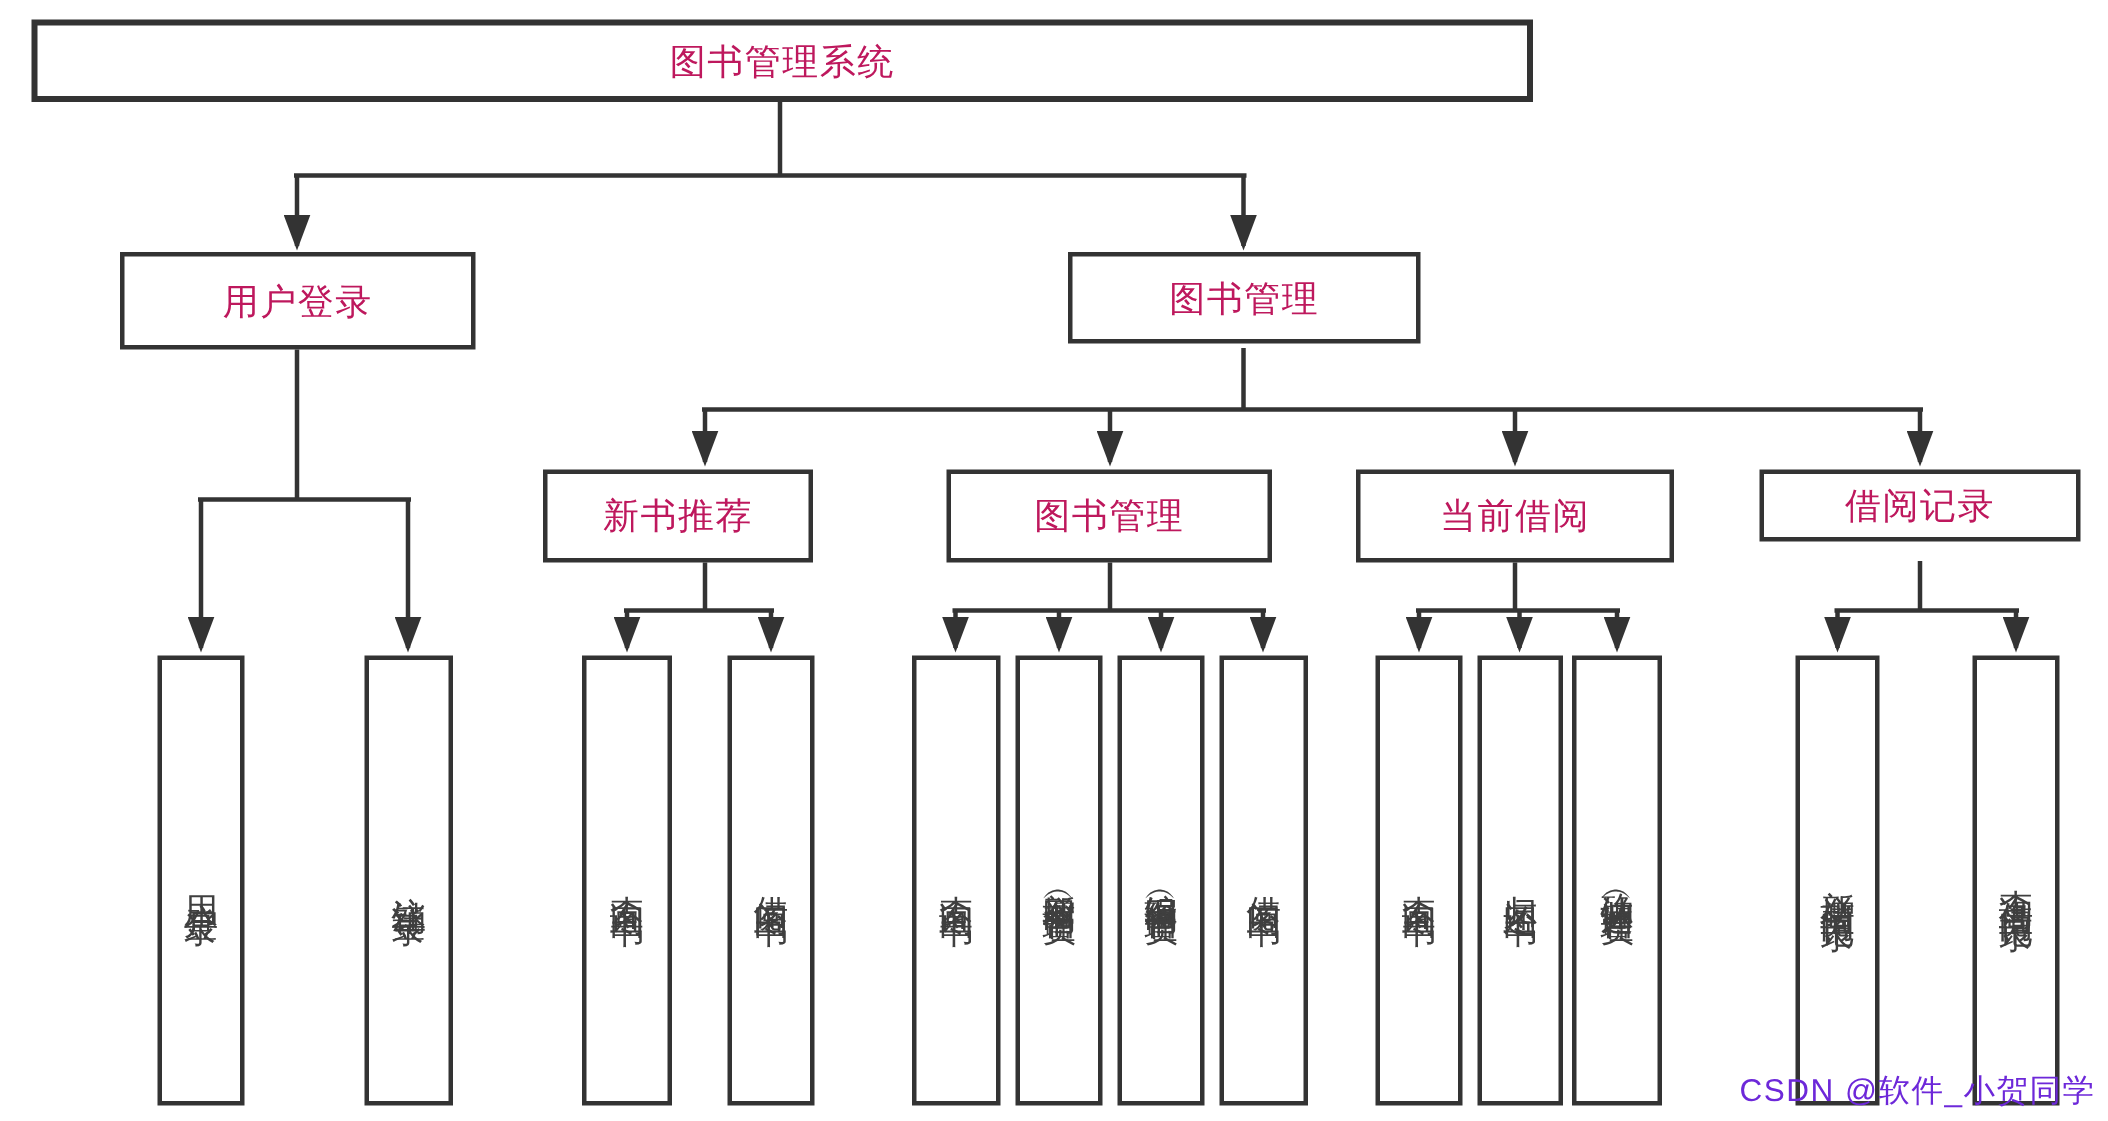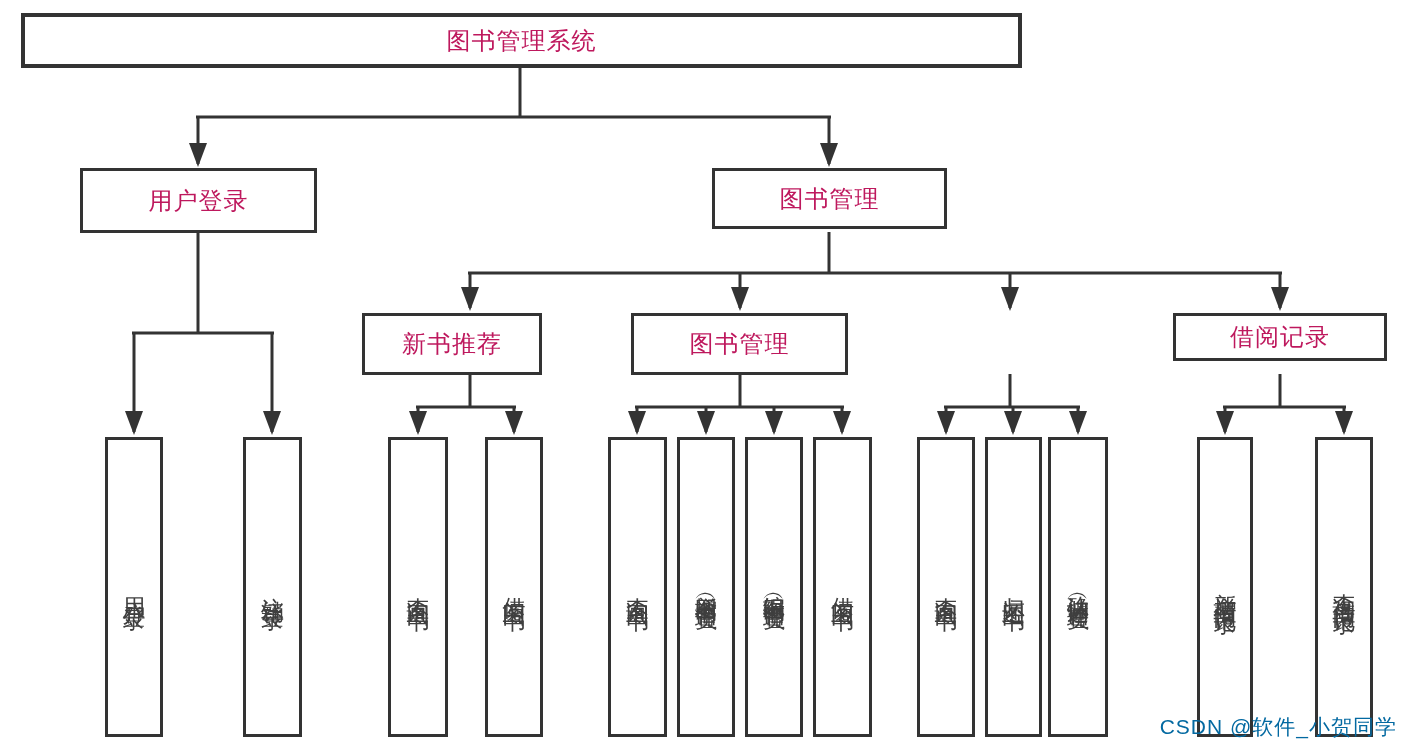--- a/index.html
+++ b/index.html
@@ -44,21 +44,21 @@
     letter-spacing: 4px;
     line-height: 1;
     white-space: nowrap;
   }
   .leaf .vtext.dense { letter-spacing: 2px; font-size: 22px; }
   #watermark {
     position: absolute;
     right: 8px;
     bottom: 6px;
     font-size: 21px;
-    color: #0369a1;
+    color: #6d28d9;
     letter-spacing: 1px;
     margin-top: 16px;
   }
 </style>
 </head>
 <body>
 
 <div id="canvas">
 
   <svg id="wires" viewBox="0 0 1405 747" xmlns="http://www.w3.org/2000/svg">
@@ -121,20 +121,23 @@
   <div class="node" style="left:712px; top:168px; width:235px; height:61px;">
     <span>图书管理</span>
   </div>
 
   <div class="node" style="left:362px; top:313px; width:180px; height:62px;">
     <span>新书推荐</span>
   </div>
   <div class="node" style="left:631px; top:313px; width:217px; height:62px;">
     <span>图书管理</span>
   </div>
+  <div class="node" style="left:904px; top:313px; width:212px; height:62px;">
+    <span>当前借阅</span>
+  </div>
   <div class="node" style="left:1173px; top:313px; width:214px; height:48px;">
     <span>借阅记录</span>
   </div>
 
   <div class="leaf" style="left:105px; width:58px;">
     <span class="vtext">用户登录</span>
   </div>
   <div class="leaf" style="left:243px; width:59px;">
     <span class="vtext">注销登录</span>
   </div>

